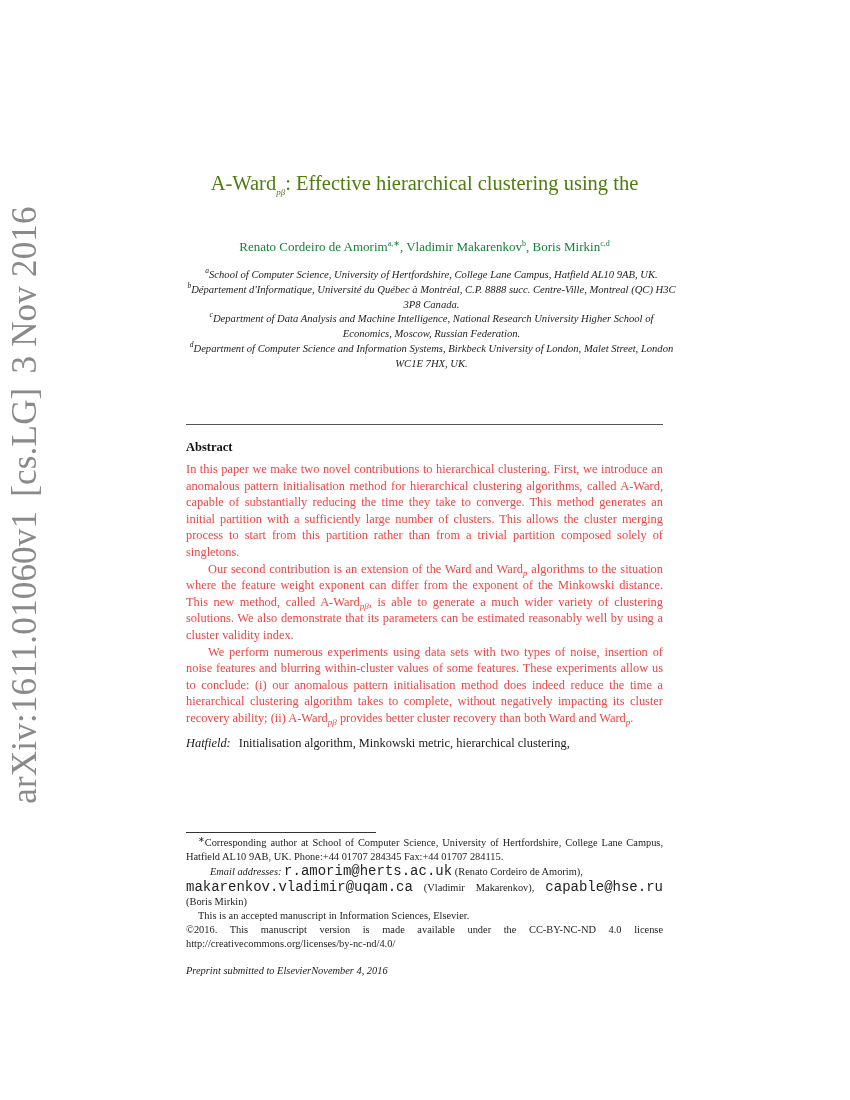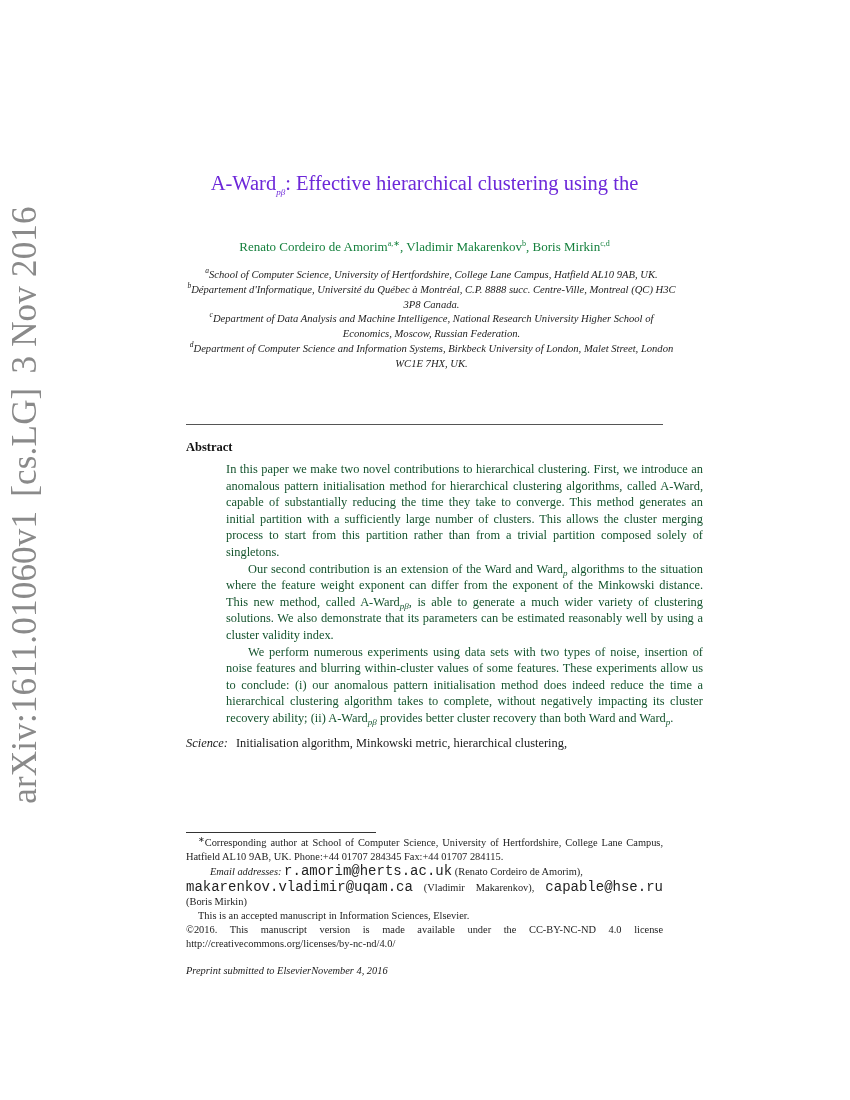--- a/index.html
+++ b/index.html
@@ -18,42 +18,42 @@
       color: #8a8a8a;
       letter-spacing: 0.2px;
     }
     .stamp .gap { display: inline-block; width: 14px; }
     .page {
       position: absolute; left: 186px; top: 0; width: 477px;
       font-family: "Liberation Serif", serif;
     }
     .title {
       position: absolute; top: 170px; left: -10px; width: 497px;
-      text-align: center; font-size: 20.5px; line-height: 27px; color: #6d28d9;
+      text-align: center; font-size: 20.5px; line-height: 27px; color: #4d7c0f;
     }
     .authors {
       position: absolute; top: 239px; left: 0; width: 477px;
       text-align: center; font-size: 13px; color: #15803d;
     }
     sup { font-size: 8px; vertical-align: super; line-height: 0; }
     sub { font-size: 9px; vertical-align: sub; line-height: 0; font-style: italic; }
     .affils {
       position: absolute; top: 268px; left: -8px; width: 493px;
       text-align: center; font-style: italic; font-size: 10.6px; line-height: 14.8px; color: #222; margin-left: 7px;
     }
     .affils sup { font-size: 7.5px; }
     .rule-top {
       position: absolute; top: 424px; left: 0; width: 477px; height: 1px; background: #555;
     }
     .abstract-head {
       position: absolute; top: 440px; left: 0; font-weight: bold; font-size: 12.5px; color: #111;
     }
     .abstract {
       position: absolute; top: 461px; left: 0; width: 477px;
-      font-size: 12.4px; line-height: 16.6px; text-align: justify; color: #14532d; margin-left: 40px;
+      font-size: 12.4px; line-height: 16.6px; text-align: justify; color: #ef4444;
     }
     .abstract p { margin: 0; }
     .abstract p.ind { text-indent: 22px; }
     .keywords {
       position: absolute; top: 736px; left: 0; width: 477px; font-size: 12.4px; color: #1a1a1a;
     }
     .keywords .kw-label { font-style: italic; margin-right: 8px; }
     .fn-rule {
       position: absolute; top: 832px; left: 0; width: 190px; height: 1px; background: #333;
     }
@@ -97,21 +97,21 @@
 
   <div class="rule-top"></div>
   <div class="abstract-head">Abstract</div>
 
   <div class="abstract">
     <p>In this paper we make two novel contributions to hierarchical clustering. First, we introduce an anomalous pattern initialisation method for hierarchical clustering algorithms, called A-Ward, capable of substantially reducing the time they take to converge. This method generates an initial partition with a sufficiently large number of clusters. This allows the cluster merging process to start from this partition rather than from a trivial partition composed solely of singletons.</p>
     <p class="ind"><span>Our second contribution is an extension of the Ward and Ward</span><sub>p</sub><span> algorithms to the situation where the feature weight exponent can differ from the exponent of the Minkowski distance. This new method, called A-Ward</span><sub>pβ</sub><span>, is able to generate a much wider variety of clustering solutions. We also demonstrate that its parameters can be estimated reasonably well by using a cluster validity index.</span></p>
     <p class="ind"><span>We perform numerous experiments using data sets with two types of noise, insertion of noise features and blurring within-cluster values of some features. These experiments allow us to conclude: (i) our anomalous pattern initialisation method does indeed reduce the time a hierarchical clustering algorithm takes to complete, without negatively impacting its cluster recovery ability; (ii) A-Ward</span><sub>pβ</sub><span> provides better cluster recovery than both Ward and Ward</span><sub>p</sub><span>.</span></p>
   </div>
 
-  <div class="keywords"><span class="kw-label">Science:</span><span>Initialisation algorithm, Minkowski metric, hierarchical clustering,</span></div>
+  <div class="keywords"><span class="kw-label">Hatfield:</span><span>Initialisation algorithm, Minkowski metric, hierarchical clustering,</span></div>
 
   <div class="fn-rule"></div>
   <div class="footnotes">
     <p class="ind"><sup>∗</sup><span>Corresponding author at School of Computer Science, University of Hertfordshire, College Lane Campus, Hatfield AL10 9AB, UK. Phone:+44 01707 284345 Fax:+44 01707 284115.</span></p>
     <p class="ind2"><i>Email addresses:</i> <span class="mono">r.amorim@herts.ac.uk</span> <span>(Renato Cordeiro de Amorim),</span></p>
     <p><span class="mono">makarenkov.vladimir@uqam.ca</span> <span>(Vladimir Makarenkov),</span> <span class="mono">capable@hse.ru</span> <span>(Boris Mirkin)</span></p>
     <p class="ind">This is an accepted manuscript in Information Sciences, Elsevier.</p>
     <p>©2016. This manuscript version is made available under the CC-BY-NC-ND 4.0 license http://creativecommons.org/licenses/by-nc-nd/4.0/</p>
   </div>
 

